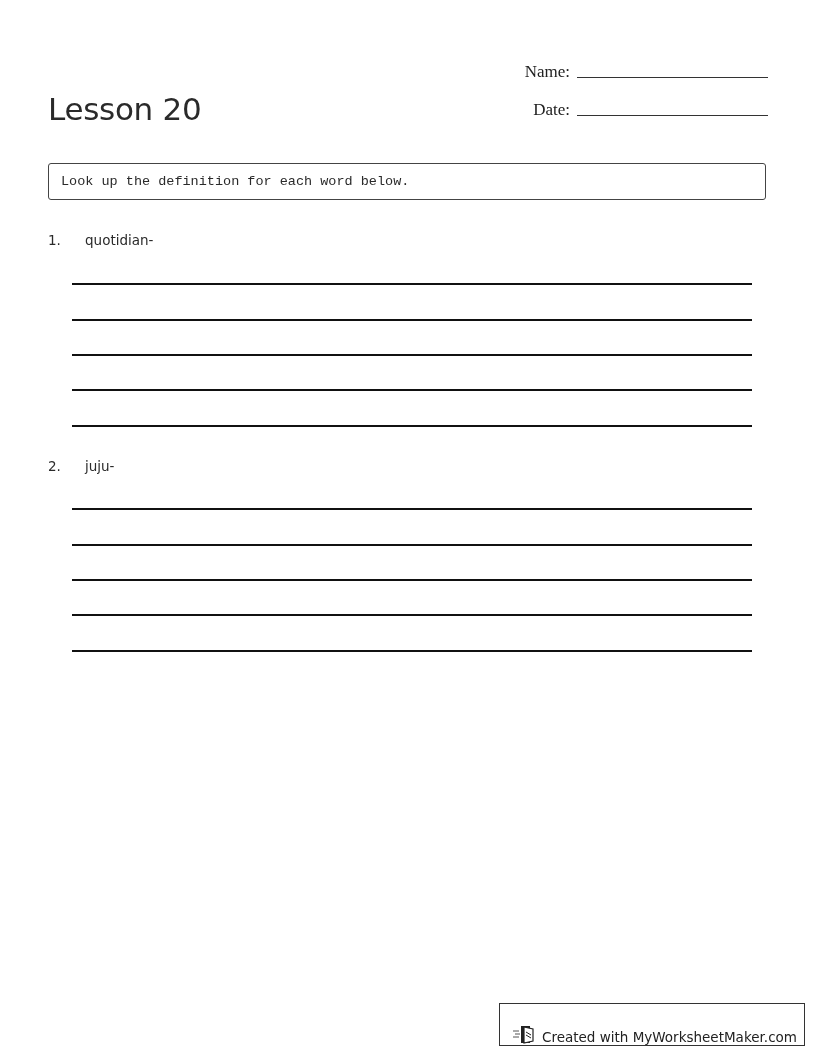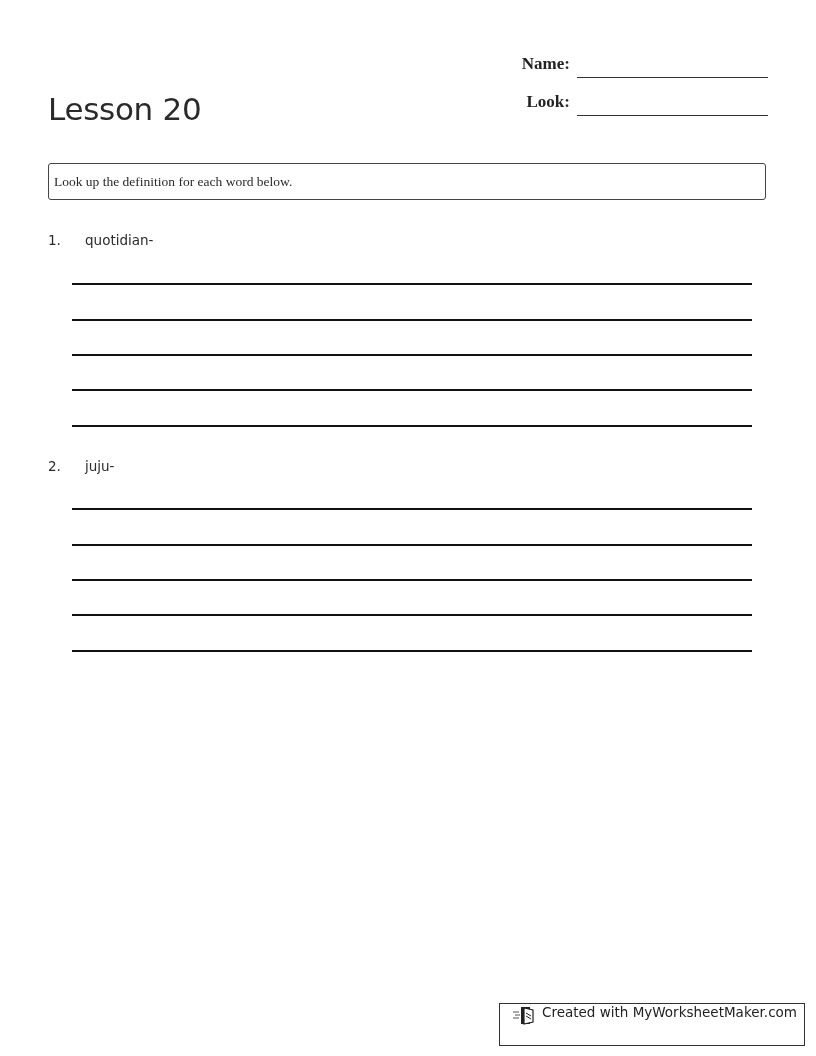--- a/index.html
+++ b/index.html
@@ -4,52 +4,52 @@
   <style>
     html, body { margin: 0; padding: 0; background: #ffffff; }
     body { width: 816px; height: 1056px; position: relative; overflow: hidden; color: #222; }
     .title {
       position: absolute; left: 48px; top: 48px;
       font-family: "DejaVu Sans", sans-serif; font-size: 31px; color: #2a2a2a; font-weight: normal;
       letter-spacing: -0.3px;
       margin-top: 43px;
     }
     .field { position: absolute; font-family: "Liberation Serif", serif; font-size: 17px; color: #222; }
-    .field .lbl { position: absolute; right: 0; top: 0; white-space: nowrap; font-weight: bold; }
+    .field .lbl { position: absolute; right: 0; top: 8px; white-space: nowrap; }
     .field-line { position: absolute; height: 1px; background: #333; }
     .instructions {
       position: absolute; left: 48px; top: 163px; width: 718px; height: 37px;
       border: 1px solid #444; border-radius: 3px; box-sizing: border-box;
-      font-family: Liberation Serif, serif; font-size: 13.5px; color: #2a2a2a;
-      padding: 10px 0 0 5px;
+      font-family: Liberation Mono, monospace; font-size: 13.5px; color: #2a2a2a;
+      padding: 10px 0 0 12px;
     }
     .q { position: absolute; left: 48px; font-family: "DejaVu Sans", sans-serif; font-size: 13.5px; color: #2a2a2a; }
     .q .num { position: absolute; left: 0; top: 0; }
     .q .word { position: absolute; left: 28px; top: 0; white-space: nowrap; margin-left: 9px; }
     .answer-line { position: absolute; left: 72px; width: 680px; height: 2px; background: #111; }
     .footer {
       position: absolute; left: 499px; top: 1003px; width: 306px; height: 43px;
       border: 1px solid #333; box-sizing: border-box;
       font-family: "DejaVu Sans", sans-serif; font-size: 13.5px; color: #222;
-      display: flex; align-items: flex-start; padding-left: 12px;
+      display: flex; align-items: flex-end; padding-left: 12px;
     }
     .footer .logo { width: 24px; height: 22px; margin-right: 6px; }
   </style>
 </head>
 <body>
 
 <div class="title">Lesson 20</div>
 
 <div class="field" style="left:500px; top:54px; width:70px; height:22px;">
   <span class="lbl">Name:</span>
 </div>
 <div class="field-line" style="left:577px; top:77px; width:191px;"></div>
 
 <div class="field" style="left:500px; top:92px; width:70px; height:22px;">
-  <span class="lbl">Look:</span>
+  <span class="lbl">Date:</span>
 </div>
 <div class="field-line" style="left:577px; top:115px; width:191px;"></div>
 
 <div class="instructions">Look up the definition for each word below.</div>
 
 <div class="q" style="top:232px;">
   <span class="num">1.</span>
   <span class="word">quotidian-</span>
 </div>
 <div class="answer-line" style="top:283px;"></div>

